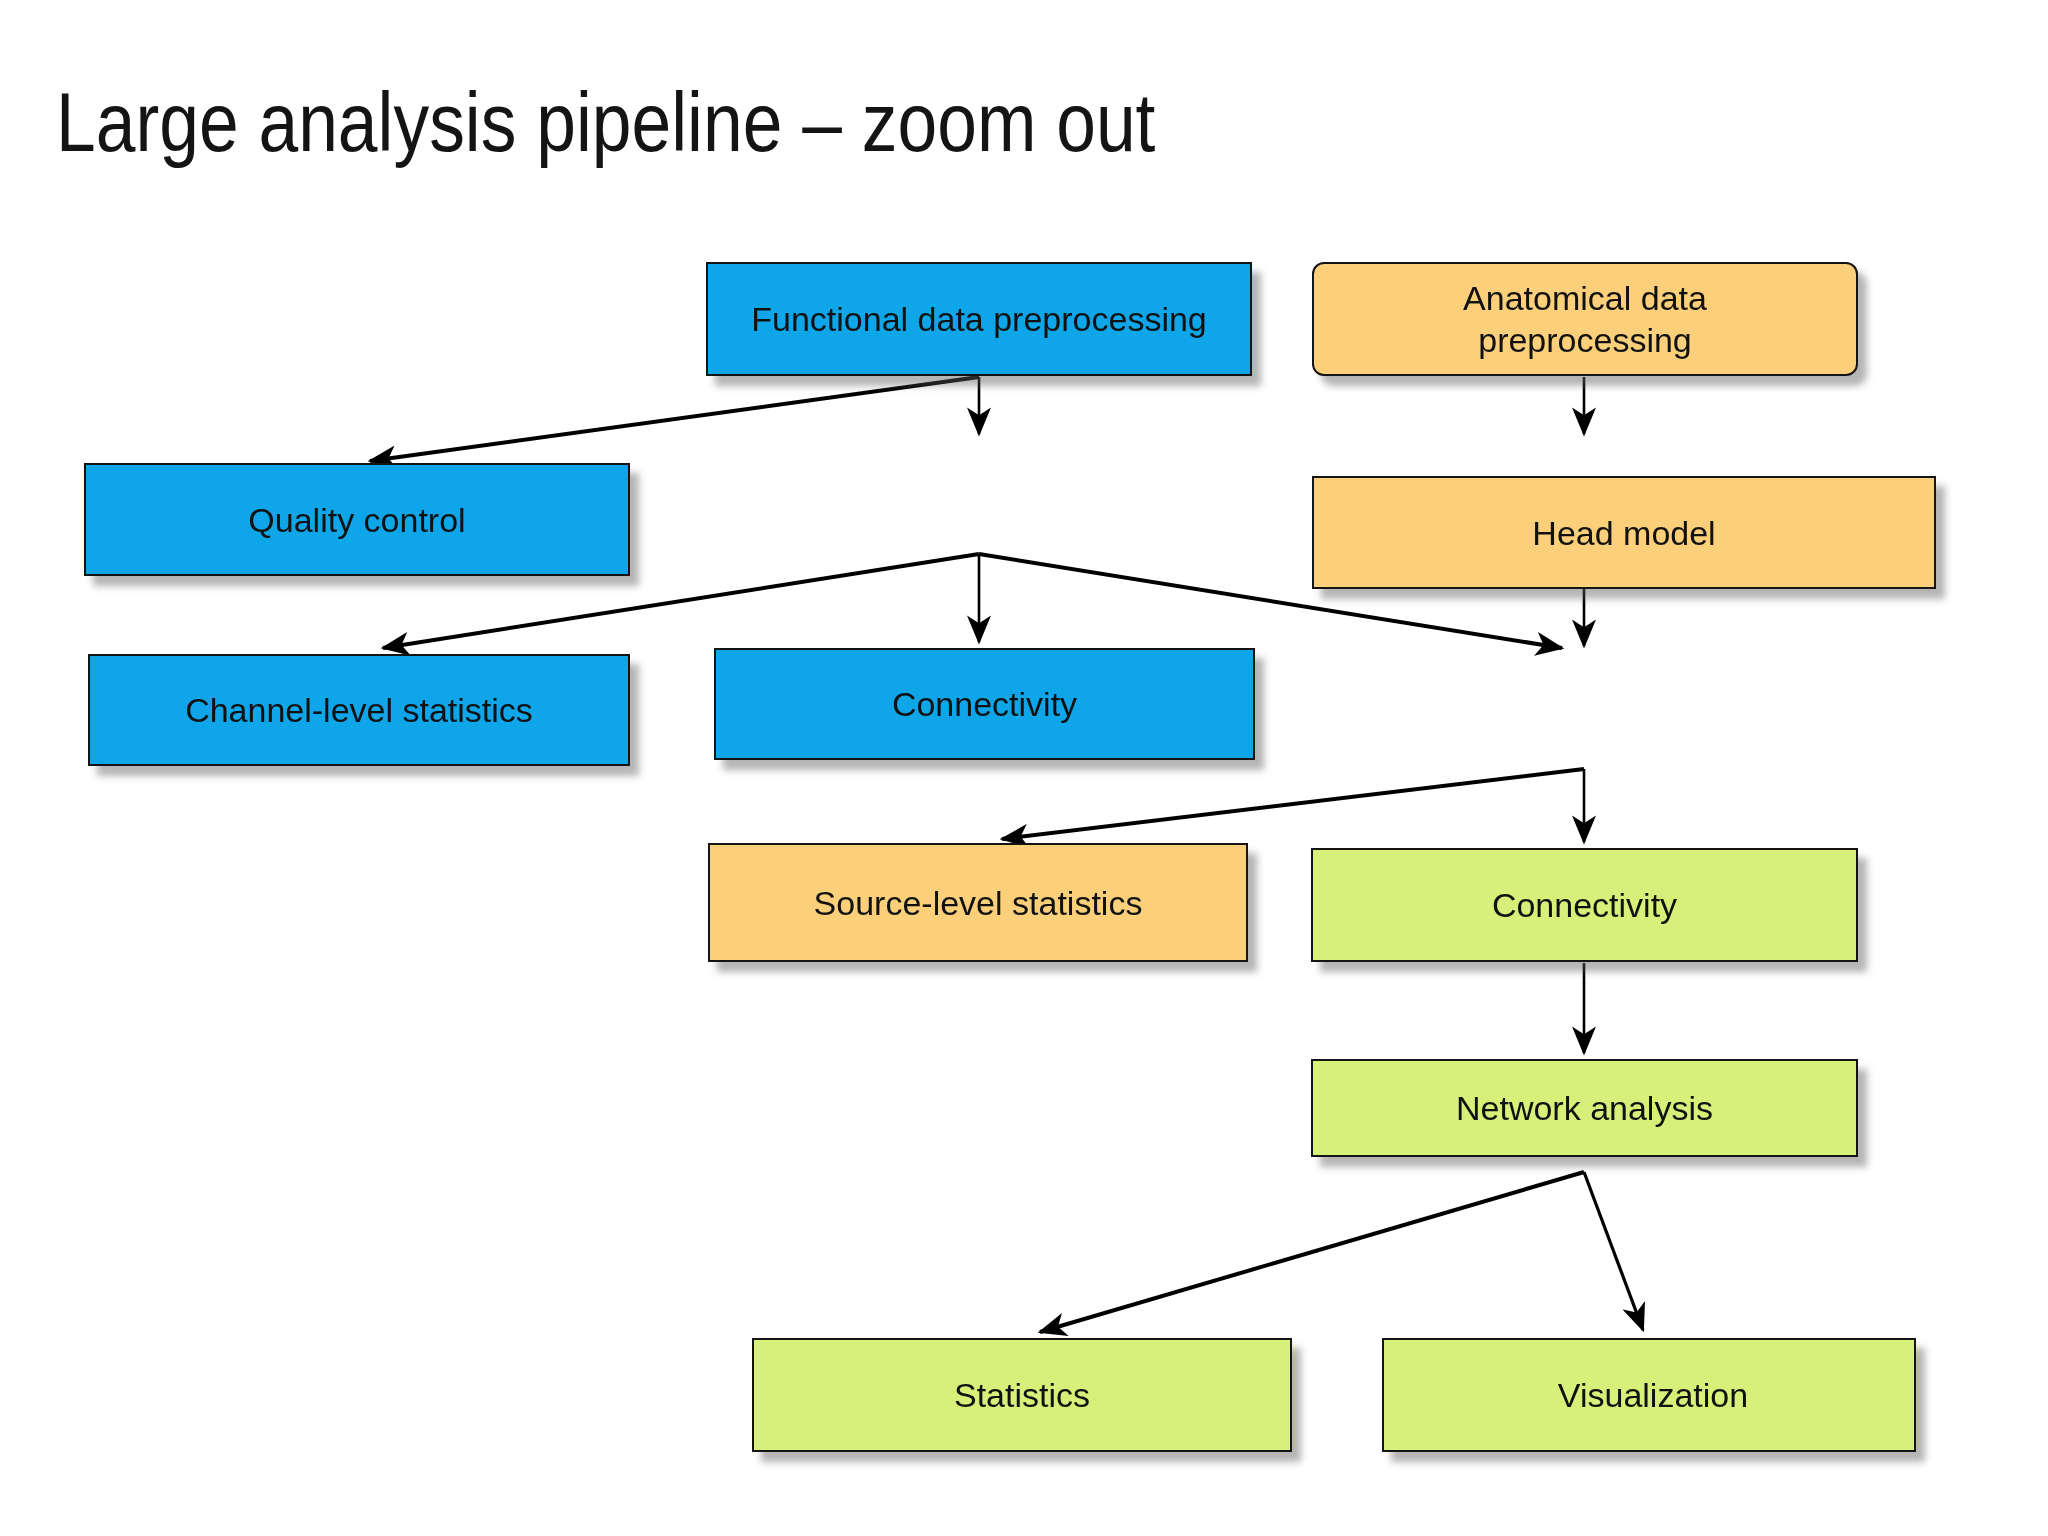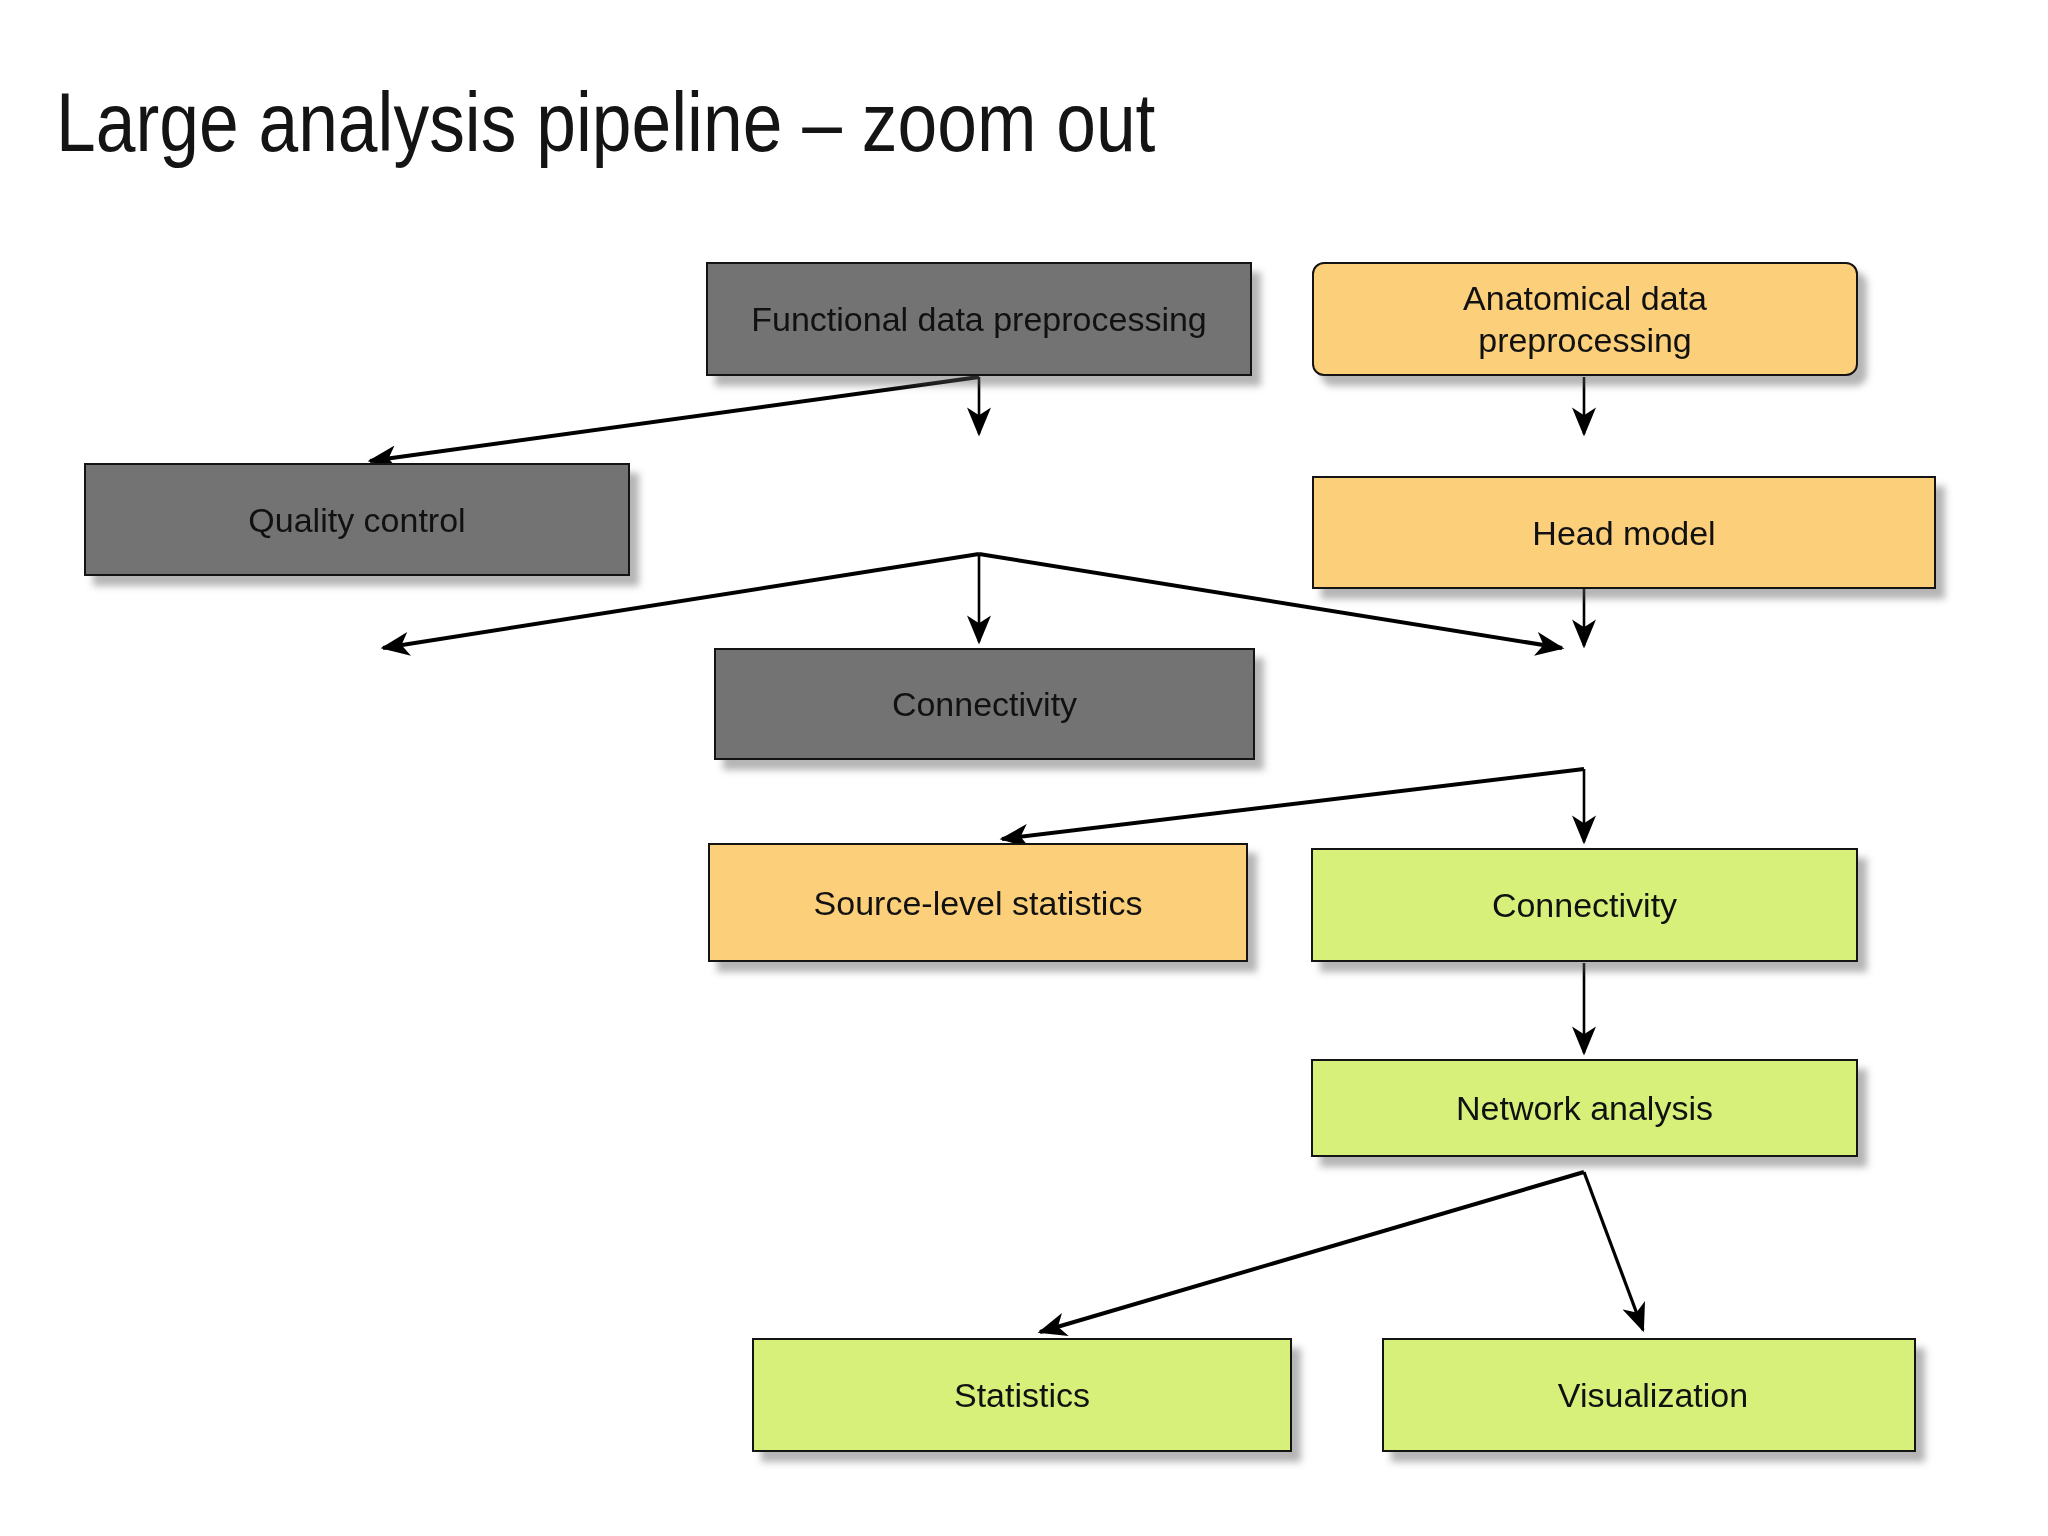--- a/index.html
+++ b/index.html
@@ -42,21 +42,21 @@
     border: 2.5px solid #141414;
     box-shadow: 9px 10px 7px rgba(90, 90, 90, 0.45);
     display: flex;
     align-items: center;
     justify-content: center;
     text-align: center;
     color: #111111;
     font-size: 34px;
     line-height: 42px;
   }
-  .node.purple { background: #737373; }
+  .node.purple { background: #0ea5e9; }
   .node.orange { background: #fcd07a; }
   .node.green  { background: #d6f07a; }
   .node-label { display: inline-block; }
   .node-label.wrap { max-width: 340px; }
   .edge { stroke: #000000; fill: none; }
   .edge.thick { stroke-width: 4px; }
   .edge.thin  { stroke-width: 2.6px; }
   .edge.mid   { stroke-width: 3.2px; }
 </style>
 </head>
@@ -96,20 +96,23 @@
 
   <div class="node purple" style="left:84px; top:463px; width:546px; height:113px;">
     <span class="node-label">Quality control</span>
   </div>
 
 
   <div class="node orange" style="left:1312px; top:440px; width:624px; height:113px;margin-top:36px;">
     <span class="node-label">Head model</span>
   </div>
 
+  <div class="node purple" style="left:88px; top:654px; width:542px; height:112px;">
+    <span class="node-label">Channel-level statistics</span>
+  </div>
 
   <div class="node purple" style="left:714px; top:648px; width:541px; height:112px;">
     <span class="node-label">Connectivity</span>
   </div>
 
 
   <div class="node orange" style="left:708px; top:843px; width:540px; height:119px;">
     <span class="node-label">Source-level statistics</span>
   </div>
 

